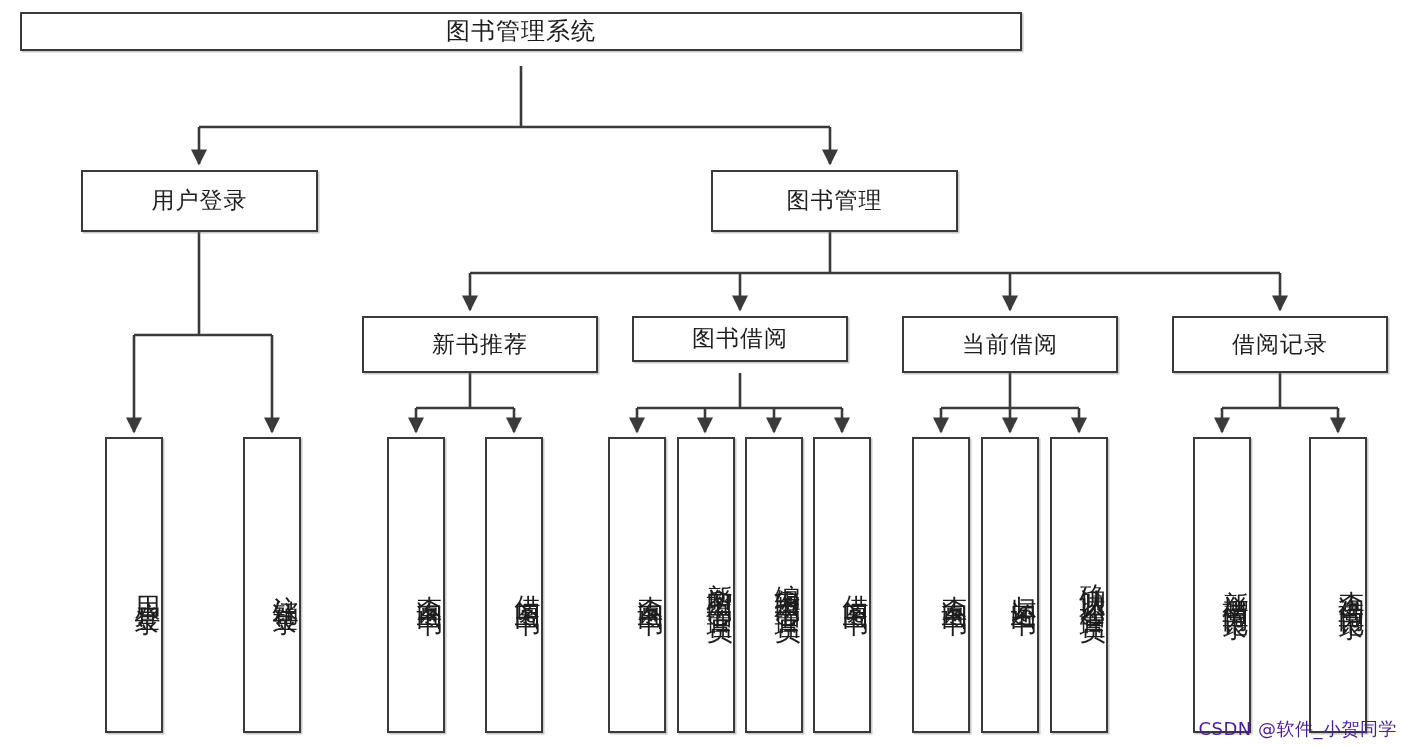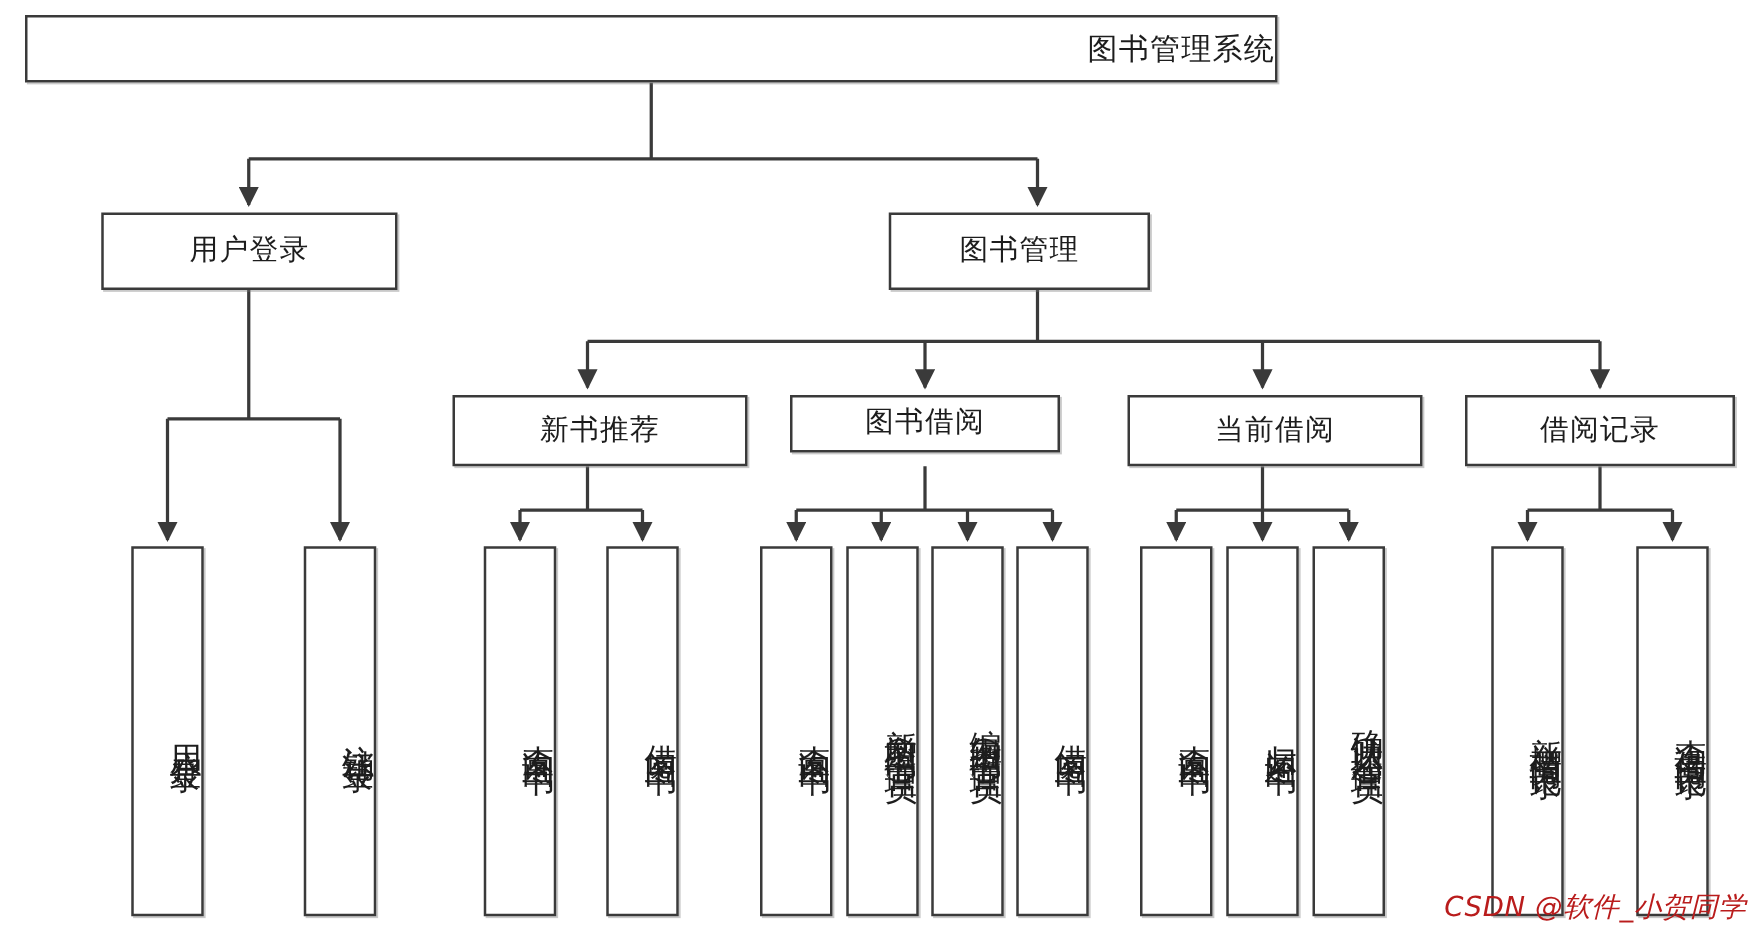--- a/index.html
+++ b/index.html
@@ -53,26 +53,25 @@
   }
   .node.v span{
     writing-mode:vertical-rl;
     text-orientation:upright;
     display:block;
   }
   #watermark{
     position:absolute;
     right:8px;
     bottom:6px;
-    font-size:22px;
-    color:#b91c1c;
+    font-size:18px;
+    color:#4c1d95;
     letter-spacing:0.5px;
     white-space:nowrap;
     user-select:none;
-    font-style:italic;
   }
 </style>
 </head>
 <body>
 
 <div id="canvas">
 
   <svg id="wires" viewBox="0 0 1405 747" xmlns="http://www.w3.org/2000/svg">
     <defs>
       <marker id="arrow" viewBox="0 0 10 10" refX="9" refY="5" markerWidth="6.2" markerHeight="6.2" orient="auto-start-reverse">
@@ -118,38 +117,38 @@
       <path d="M 1010 408 L 1010 432" marker-end="url(#arrow)"></path>
       <path d="M 1079 408 L 1079 432" marker-end="url(#arrow)"></path>
 
       <path d="M 1280 373 L 1280 408"></path>
       <path d="M 1222 408 L 1338 408"></path>
       <path d="M 1222 408 L 1222 432" marker-end="url(#arrow)"></path>
       <path d="M 1338 408 L 1338 432" marker-end="url(#arrow)"></path>
     </g>
   </svg>
 
-  <div class="node h root" style="left:20px; top:12px; width:1002px; height:54px;justify-content:flex-end;">
+  <div class="node h root" style="left:20px; top:12px; width:1002px; height:39px;">
     <span>图书管理系统</span>
   </div>
 
   <div class="node h" style="left:81px; top:170px; width:237px; height:62px;">
     <span>用户登录</span>
   </div>
-  <div class="node h" style="left:711px; top:170px; width:209px; height:62px;">
+  <div class="node h" style="left:711px; top:170px; width:247px; height:62px;">
     <span>图书管理</span>
   </div>
 
   <div class="node h" style="left:362px; top:316px; width:236px; height:57px;">
     <span>新书推荐</span>
   </div>
   <div class="node h" style="left:632px; top:316px; width:216px; height:46px;">
     <span>图书借阅</span>
   </div>
-  <div class="node h" style="left:902px; top:316px; width:236px; height:57px;align-items:center;">
+  <div class="node h" style="left:902px; top:316px; width:216px; height:57px;align-items:center;">
     <span>当前借阅</span>
   </div>
   <div class="node h" style="left:1172px; top:316px; width:216px; height:57px;">
     <span>借阅记录</span>
   </div>
 
   <div class="node v" style="left:105px; top:437px; width:58px; height:296px;">
     <span>用户登录</span>
   </div>
   <div class="node v" style="left:243px; top:437px; width:58px; height:296px;">

